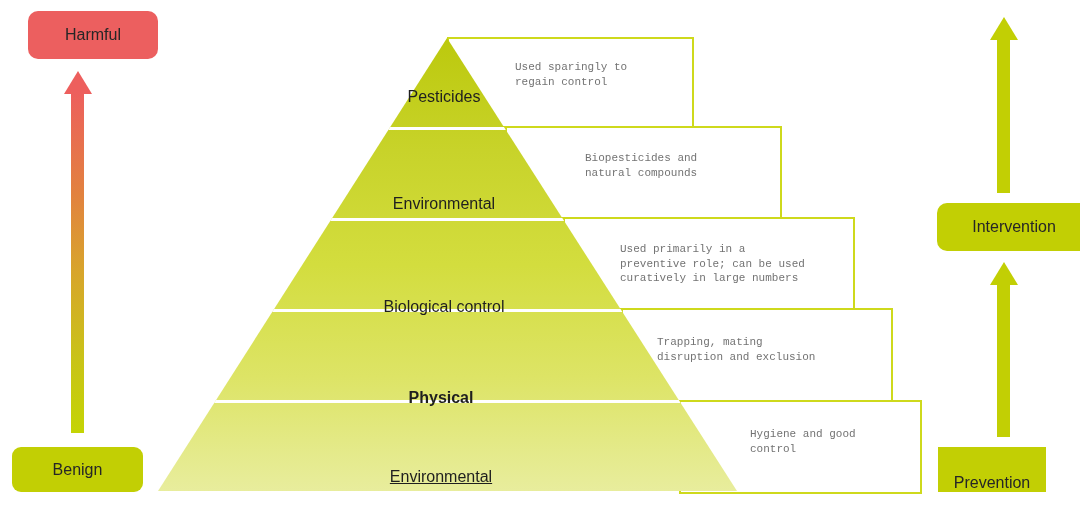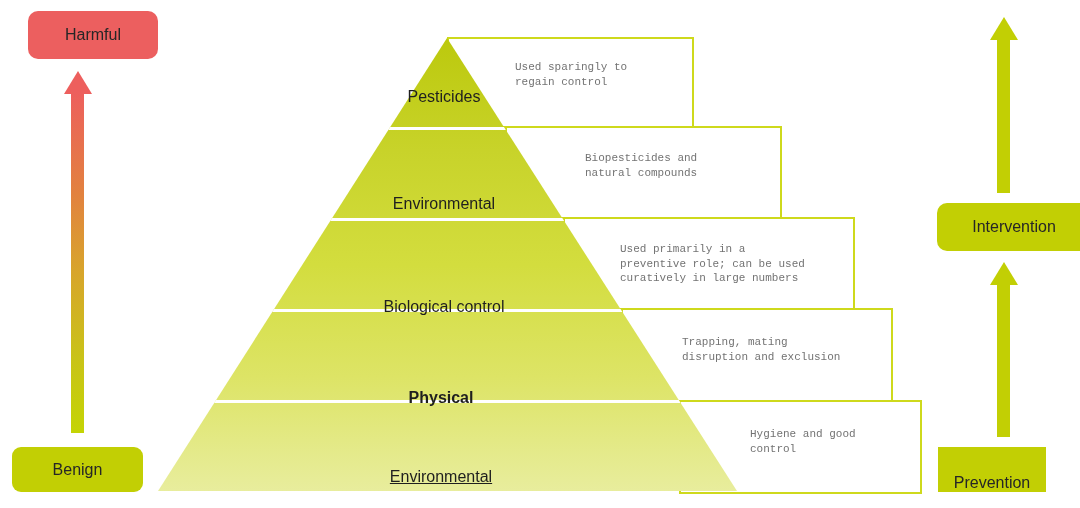--- a/index.html
+++ b/index.html
@@ -86,21 +86,21 @@
   <div class="pyr-label" style="left:441px;top:389px;font-weight:bold;">Physical</div>
   <div class="pyr-label" style="left:441px;top:468px;text-decoration:underline;">Environmental</div>
 
   <div class="note" style="left:515px;top:60px;">Used sparingly to
 regain control</div>
   <div class="note" style="left:585px;top:151px;">Biopesticides and
 natural compounds</div>
   <div class="note" style="left:620px;top:222px;margin-top:20px;">Used primarily in a
 preventive role; can be used
 curatively in large numbers</div>
-  <div class="note" style="left:682px;top:335px;">Trapping, mating
+  <div class="note" style="left:657px;top:335px;">Trapping, mating
 disruption and exclusion</div>
   <div class="note" style="left:750px;top:427px;">Hygiene and good
 control</div>
 
   <div class="arrow" style="left:990px;top:17px;width:28px;height:176px;">
     <div class="head"></div>
     <div class="shaft" style="height:155px;"></div>
   </div>
 
   <div class="pill pill-green" style="left:937px;top:203px;width:154px;height:48px;">

